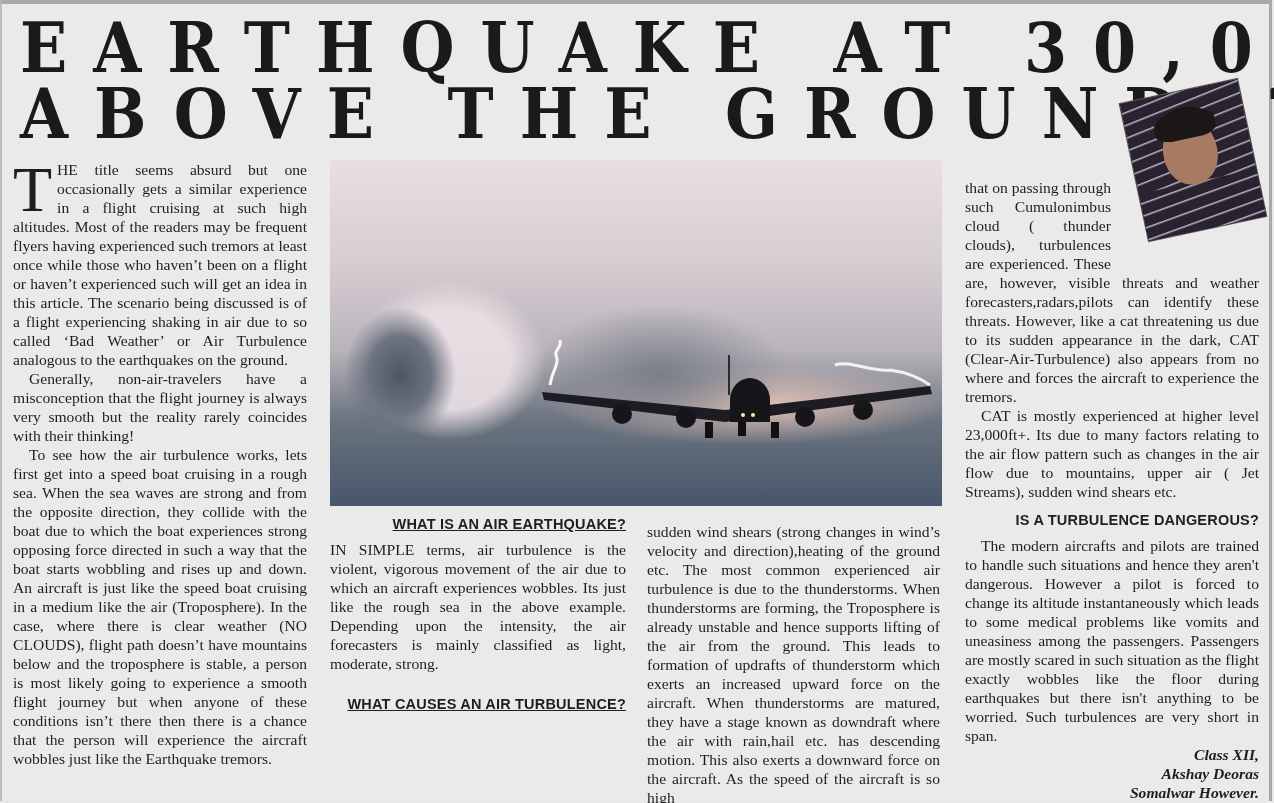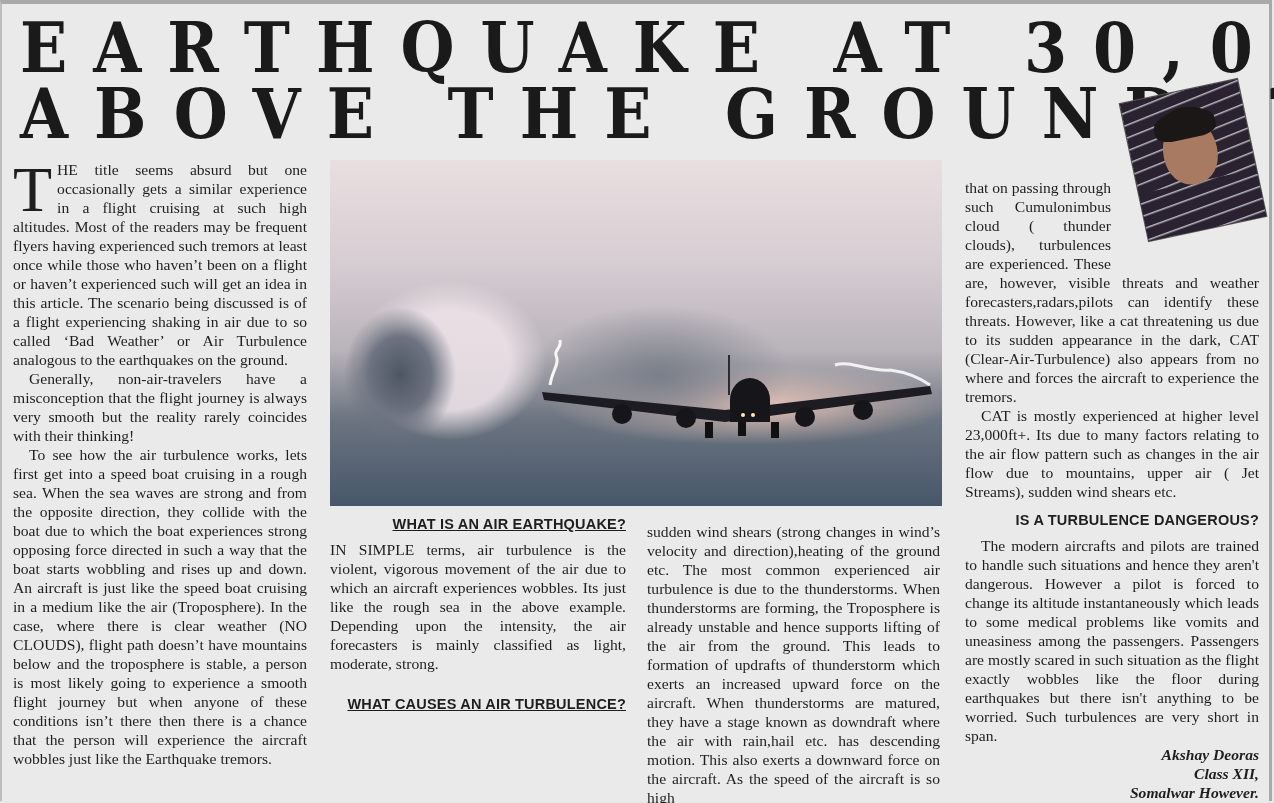--- a/index.html
+++ b/index.html
@@ -129,16 +129,16 @@
 <div class="col c3">
   <p class="noind">sudden wind shears (strong changes in wind’s velocity and direction),heating of the ground etc. The most common experienced air turbulence is due to the thunderstorms. When thunderstorms are forming, the Troposphere is already unstable and hence supports lifting of the air from the ground. This leads to formation of updrafts of thunderstorm which exerts an increased upward force on the aircraft. When thunderstorms are matured, they have a stage known as downdraft where the air with rain,hail etc. has descending motion. This also exerts a downward force on the aircraft. As the speed of the aircraft is so high</p>
 </div>
 
 <div class="col c4">
   <div class="wrap-space"></div>
   <p class="noind">that on passing through such Cumulonimbus cloud ( thunder clouds), turbulences are experienced. These are, however, visible threats and weather forecasters,radars,pilots can identify these threats. However, like a cat threatening us due to its sudden appearance in the dark, CAT (Clear-Air-Turbulence) also appears from no where and forces the aircraft to experience the tremors.</p>
   <p>CAT is mostly experienced at higher level 23,000ft+. Its due to many factors relating to the air flow pattern such as changes in the air flow due to mountains, upper air ( Jet Streams), sudden wind shears etc.</p>
   <div class="subhead nounder" style="margin-top:10px">IS A TURBULENCE DANGEROUS?</div>
   <p>The modern aircrafts and pilots are trained to handle such situations and hence they aren't dangerous. However a pilot is forced to change its altitude instantaneously which leads to some medical problems like vomits and uneasiness among the passengers. Passengers are mostly scared in such situation as the flight exactly wobbles like the floor during earthquakes but there isn't anything to be worried.  Such turbulences are very short in span.</p>
+  <p class="byline">Class XII,</p>
   <p class="byline">Akshay Deoras</p>
-  <p class="byline">Class XII,</p>
   <p class="byline">Somalwar However.</p>
 </div>
 
 </body></html>

